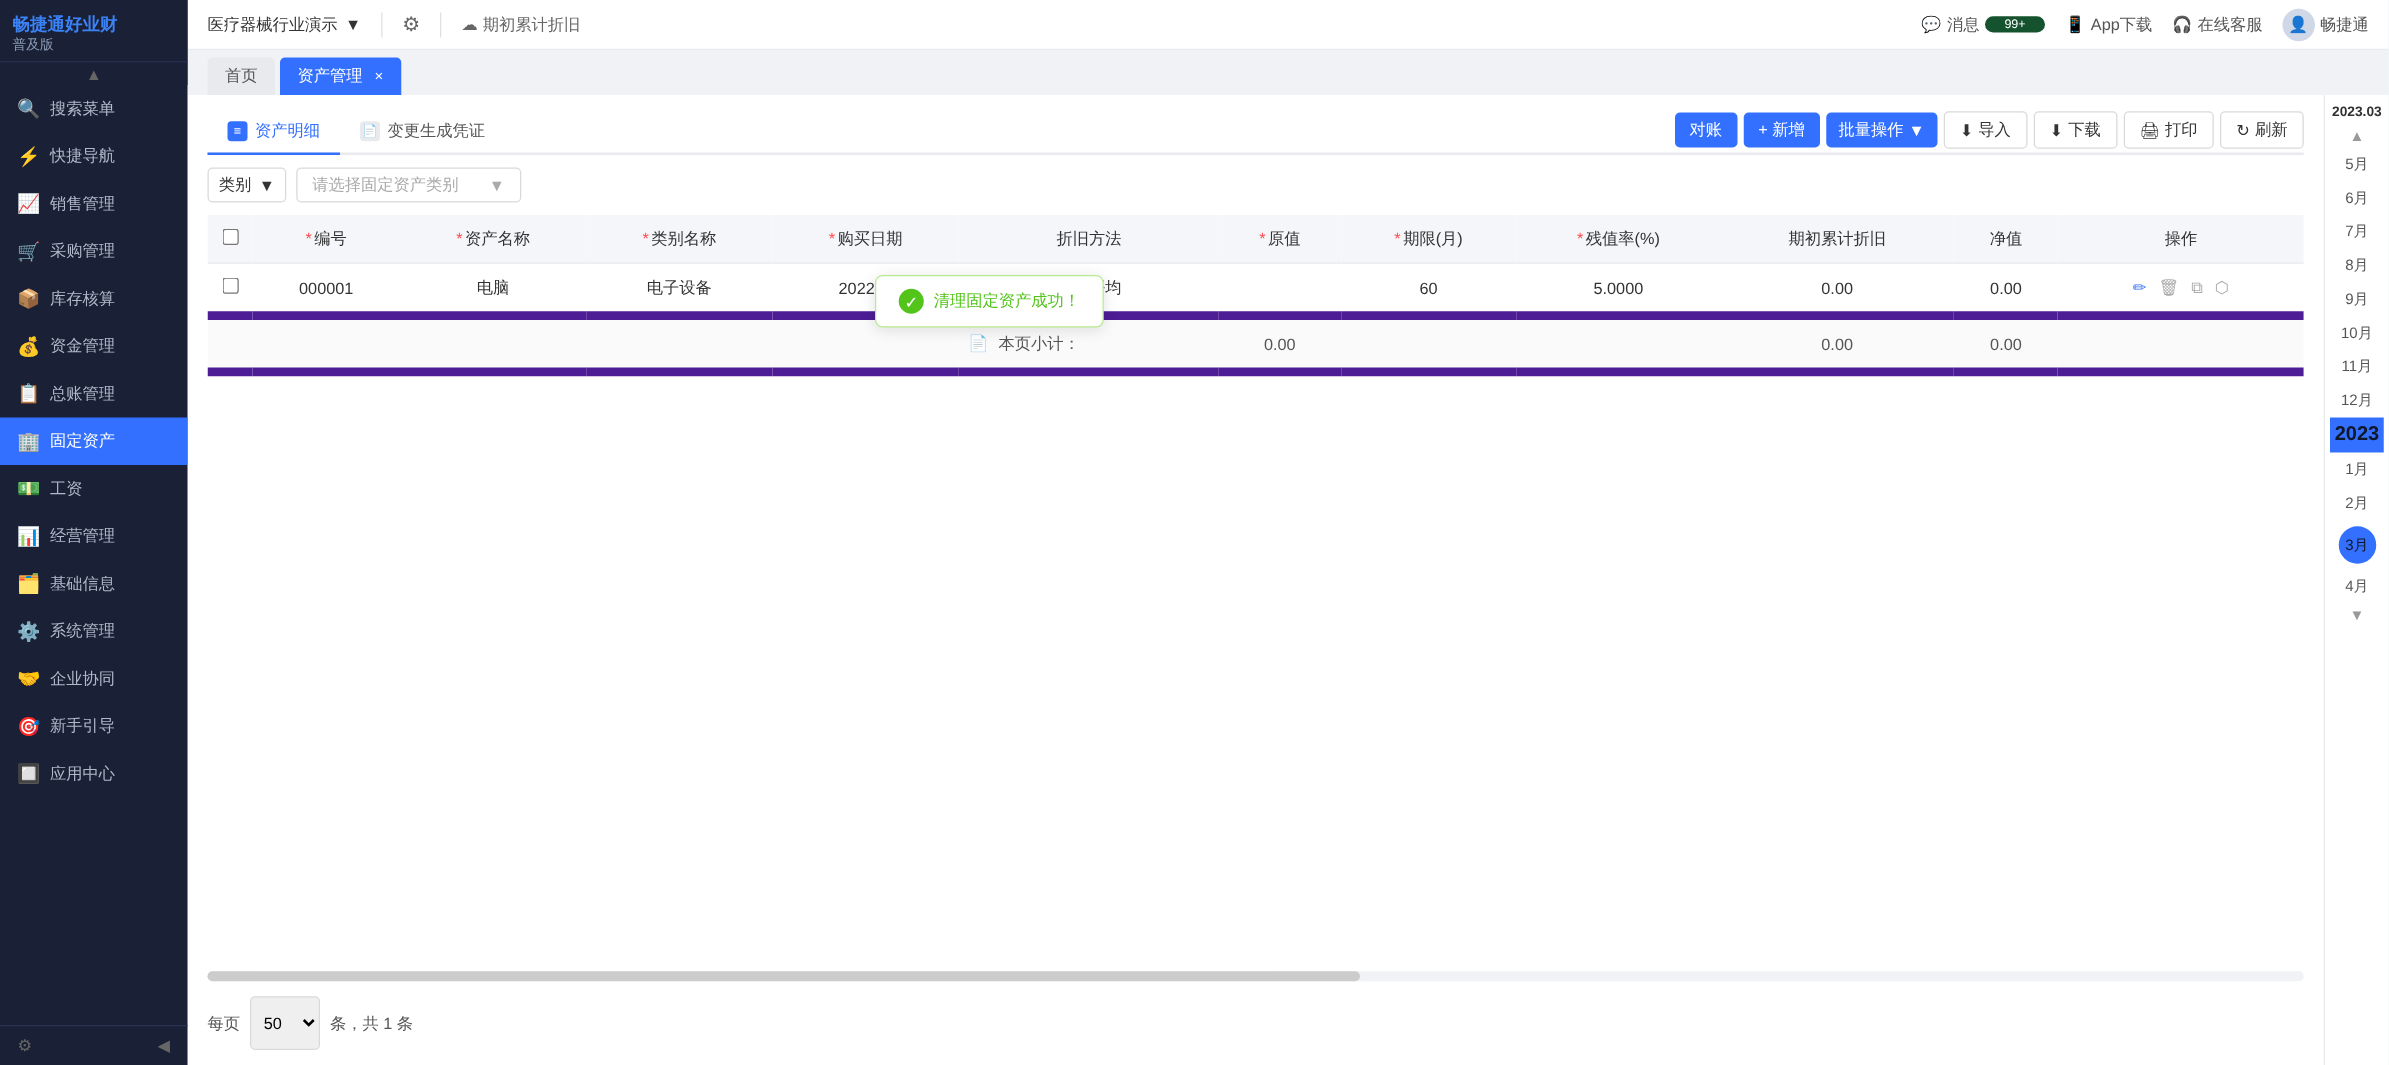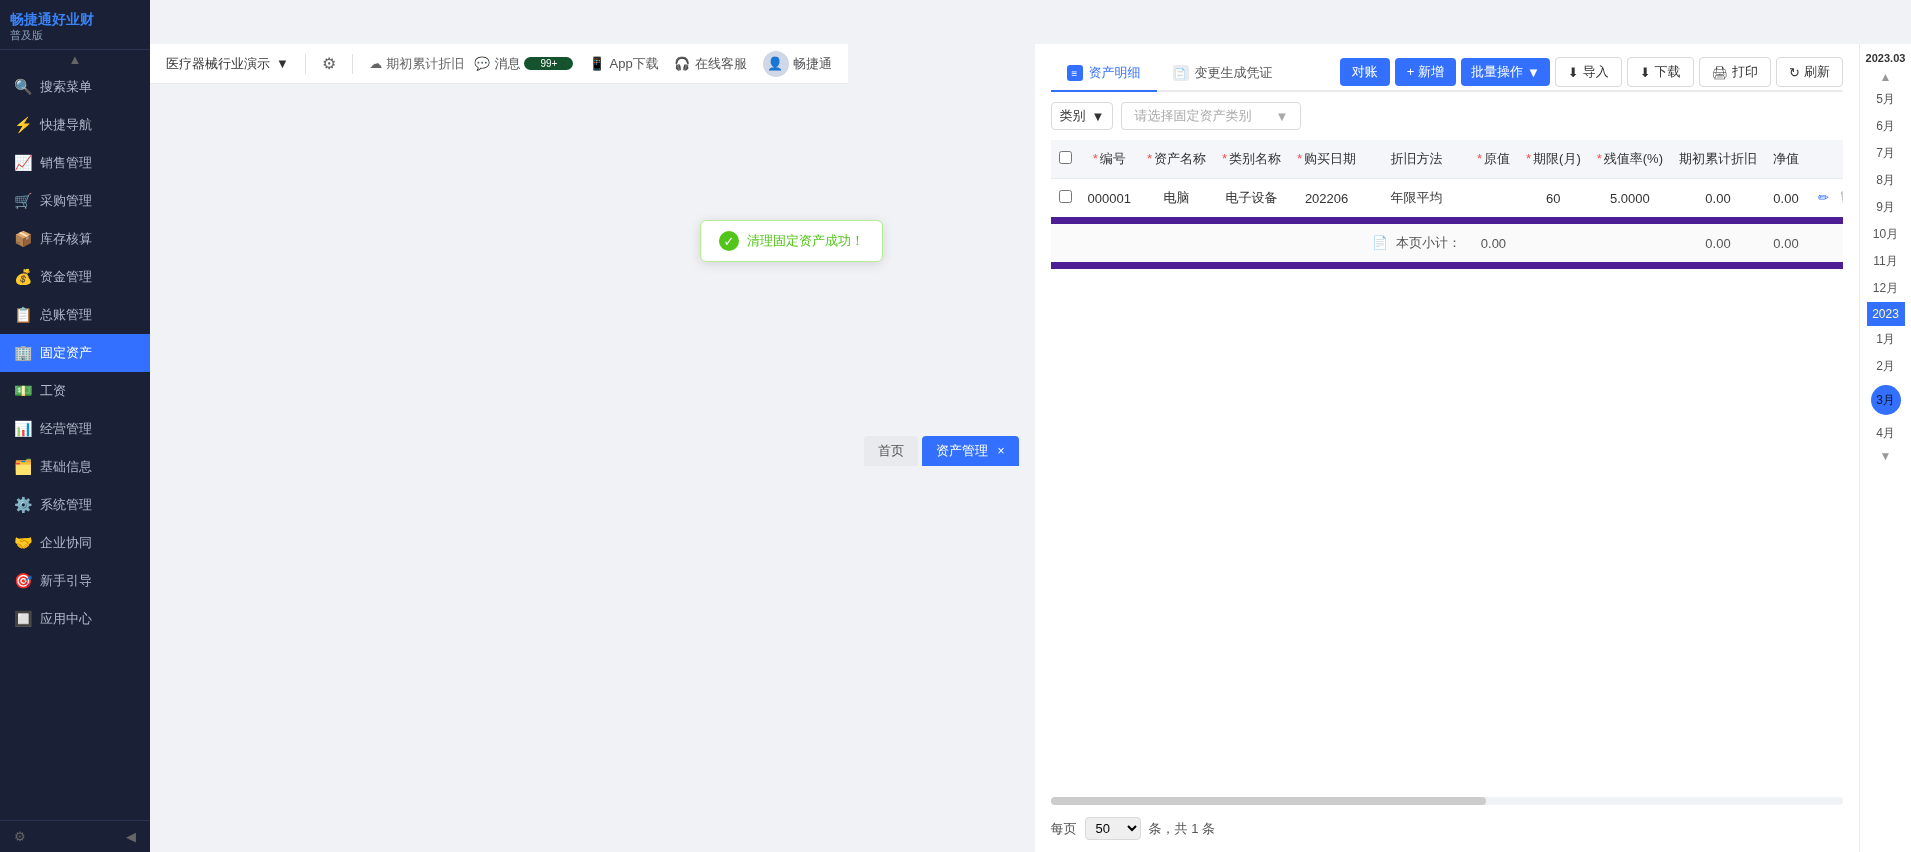--- a/index.html
+++ b/index.html
@@ -65,24 +65,23 @@
       justify-content: space-between;
       padding: 8px 14px;
       border-top: 1px solid #2a3355;
       color: #666;
     }
 
     
     .main {
       flex: 1;
       display: flex;
-      flex-direction: row;
+      flex-direction: column;
       overflow: hidden;
       background: #f0f2f5;
-      margin-top: 44px;
     }
 
     
     .header {
       height: 40px;
       background: #fff;
       display: flex;
       align-items: center;
       padding: 0 16px;
       border-bottom: 1px solid #e8eaed;
@@ -330,21 +329,21 @@
       display: flex;
       align-items: center;
       padding: 8px 0 0 0;
       color: #555;
       font-size: 13px;
       gap: 8px;
     }
     .footer-select {
       border: 1px solid #d9d9d9;
       border-radius: 4px;
-      padding: 2px 6px;
+      padding: 12px 6px;
       font-size: 13px;
     }
 
     
     .table-scrollbar {
       height: 8px;
       background: #f0f2f5;
       border-radius: 4px;
       position: relative;
       margin: 4px 0;
@@ -390,23 +389,23 @@
     .calendar-item {
       width: 100%;
       padding: 5px 4px;
       text-align: center;
       font-size: 12px;
       color: #555;
       cursor: pointer;
     }
     .calendar-item.year-label {
       background: #3370ff;
-      color: #fef9c3;
-      font-weight: normal;
-      font-size: 12px;
+      color: #0f172a;
+      font-weight: bold;
+      font-size: 16px;
     }
     .calendar-item.active-month {
       background: #3370ff;
       color: #0f172a;
       border-radius: 50%;
       width: 30px;
       margin: 0 auto;
       height: 30px;
       display: flex;
       align-items: center;

